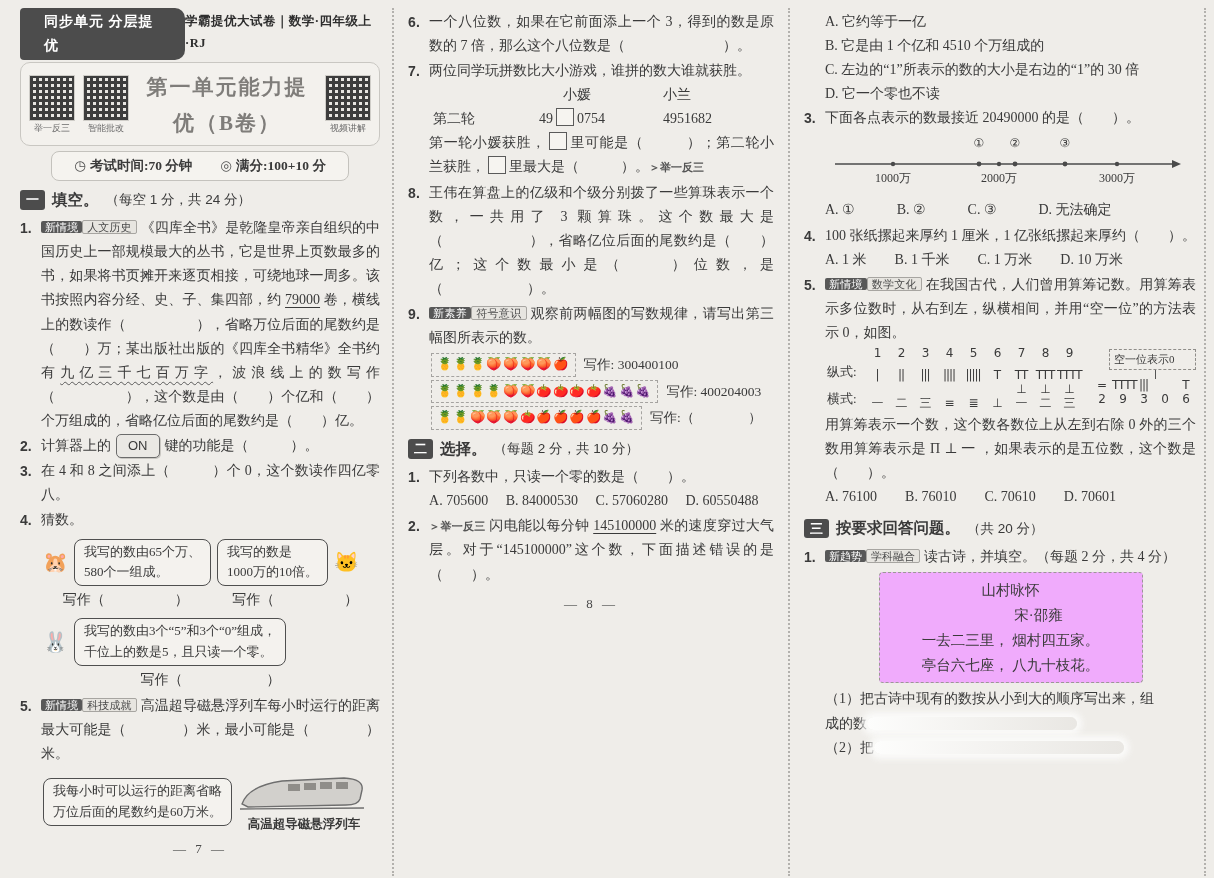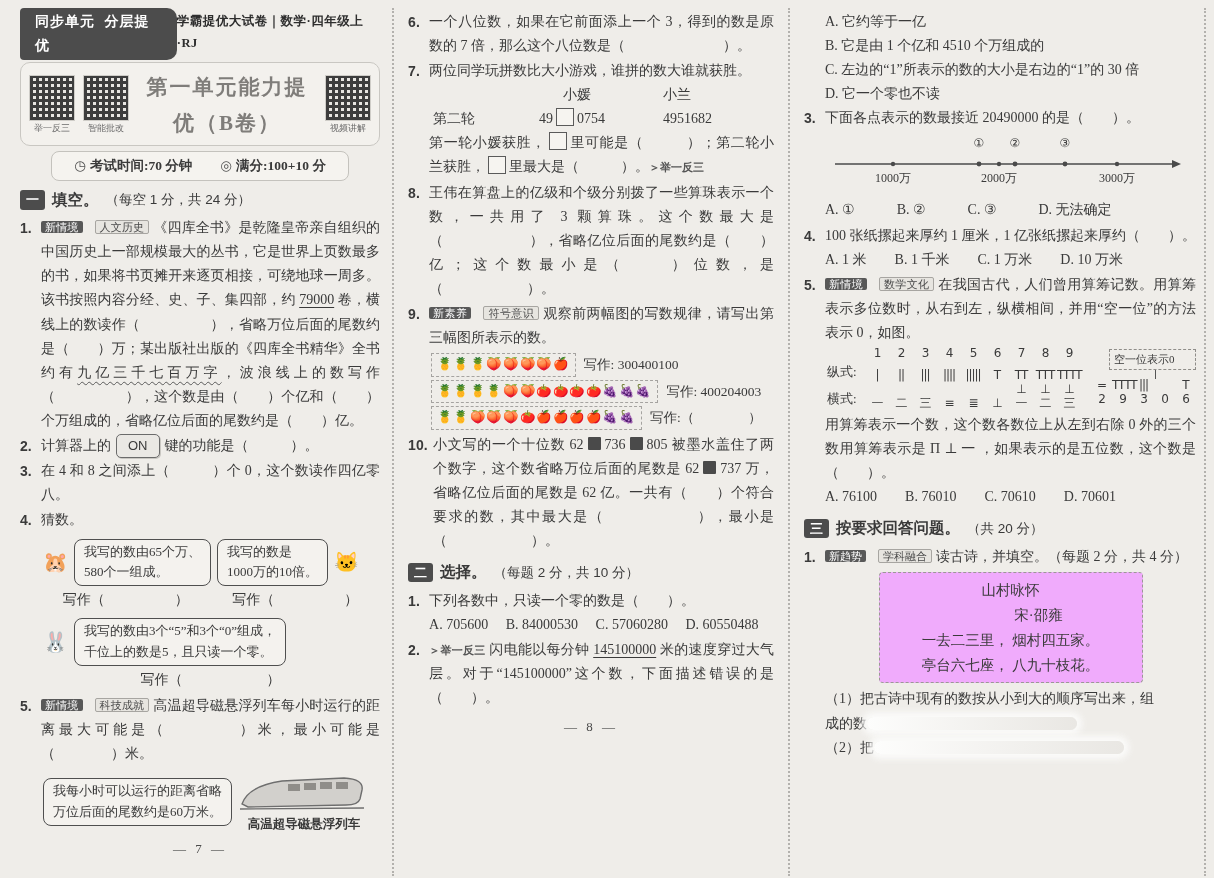--- a/index.html
+++ b/index.html
@@ -10,22 +10,22 @@
     font-size:14px;line-height:1.72;
   }
   .sheet{display:flex;height:100%;box-sizing:border-box;padding:8px 8px 2px 14px;background:#efede9;}
   .col{box-sizing:border-box;}
   .col1{width:392px;padding:0 12px 0 6px;border-right:2px dotted #b3b1ad;}
   .col2{width:408px;padding:2px 14px 0 14px;border-right:2px dotted #b3b1ad;}
   .col3{flex:1;padding:2px 8px 0 14px;border-right:2px dotted #b3b1ad;}
   
   .hdr-top{display:flex;justify-content:space-between;align-items:flex-start;margin-bottom:2px;}
   .corner-badge{
-    background:#4c4c4c;color:#fff;font-family:Liberation Mono, monospace;
-    font-weight:bold;font-size:14px;padding:2px 15px;border-radius:4px 10px 10px 4px;letter-spacing:1px;
+    background:#4c4c4c;color:#fff;font-family:Liberation Serif, serif;
+    font-weight:bold;font-size:14px;padding:2px 24px;border-radius:4px 10px 10px 4px;letter-spacing:1px;
   }
   .series{font-weight:bold;font-size:12.5px;color:#2e2e2e;letter-spacing:.5px;padding-top:3px;}
   .title-card{
     border:1.5px solid #c9c7c2;border-radius:10px;background:#f3f1ed;
     display:flex;align-items:center;gap:6px;padding:6px 6px 4px 6px;margin-top:2px;
   }
   .qr-group{display:flex;gap:4px;}
   .qr-wrap{text-align:center;width:50px;}
   .qr{
     width:44px;height:44px;margin:0 auto;border:1px solid #cfcdc8;background-color:#efede9;
@@ -45,21 +45,21 @@
   
   .sec{display:flex;align-items:center;gap:7px;margin:6px 0 3px 0;font-family:"Liberation Sans",sans-serif;}
   .sec-num{background:#4c4c4c;color:#fff;font-weight:bold;font-size:13px;padding:0 6px;border-radius:3px;line-height:1.5;}
   .sec-title{font-weight:bold;font-size:15.5px;}
   .sec-note{font-size:13.5px;}
   .q{position:relative;padding-left:21px;text-align:justify;margin-bottom:1px;}
   .q.wide{padding-left:25px;}
   .qno{position:absolute;left:0;top:0;font-weight:bold;font-family:"Liberation Sans",sans-serif;}
   .tag-dark{
     background:#585858;color:#fff;font-family:"Liberation Sans",sans-serif;
-    font-size:11px;padding:0 4px;border-radius:2px;margin-right:12px;vertical-align:1px;
+    font-size:11px;padding:0 4px;border-radius:2px;margin-right:0;vertical-align:1px;
   }
   .tag-light{
     border:1px solid #a7a5a1;background:#e7e5e0;color:#4a4a4a;font-family:"Liberation Sans",sans-serif;
     font-size:11px;padding:0 4px;border-radius:2px;margin-right:4px;vertical-align:1px;
   }
   .ref{font-size:11px;color:#555;font-family:"Liberation Sans",sans-serif;font-weight:bold;}
   .u{text-decoration:underline;text-underline-offset:3px;}
   .wavy{text-decoration:underline wavy #5a5a5a 1px;text-underline-offset:4px;}
   .bx{display:inline-block;width:16px;height:16px;border:1.3px solid #5a5a5a;background:#f6f4f0;vertical-align:-3px;margin:0 3px;}
   .key{
@@ -269,24 +269,20 @@
       <div class="fruit-line">
         <span class="fruit">🍍🍍🍍🍍🍑🍑🍅🍅🍅🍅🍇🍇🍇</span>
         <span class="fruit-label">写作: 400204003</span>
       </div>
       <div class="fruit-line">
         <span class="fruit">🍍🍍🍑🍑🍑🍅🍎🍎🍎🍎🍇🍇</span>
         <span class="fruit-label">写作:（　　　　）</span>
       </div>
     </div>
 
-    <div class="q wide">
-      <span class="qno">10.</span>
-      <span>小文写的一个十位数 62</span><span class="ink"></span><span>736</span><span class="ink"></span><span>805 被墨水盖住了两个数字，这个数省略万位后面的尾数是 62</span><span class="ink"></span><span>737 万，省略亿位后面的尾数是 62 亿。一共有（　　）个符合要求的数，其中最大是（　　　　　　），最小是（　　　　　　）。</span>
-    </div>
 
     <div class="sec">
       <span class="sec-num">二</span>
       <span class="sec-title">选择。</span>
       <span class="sec-note">（每题 2 分，共 10 分）</span>
     </div>
 
     <div class="q">
       <span class="qno">1.</span>
       <span>下列各数中，只读一个零的数是（　　）。</span>

